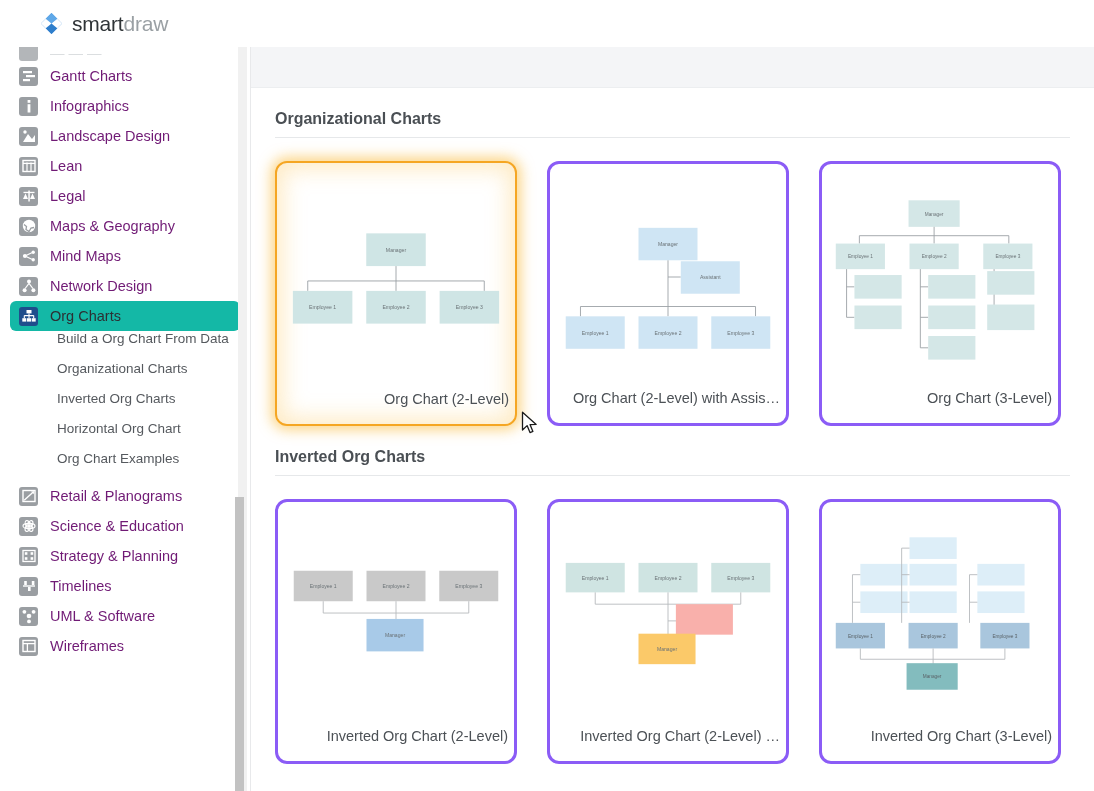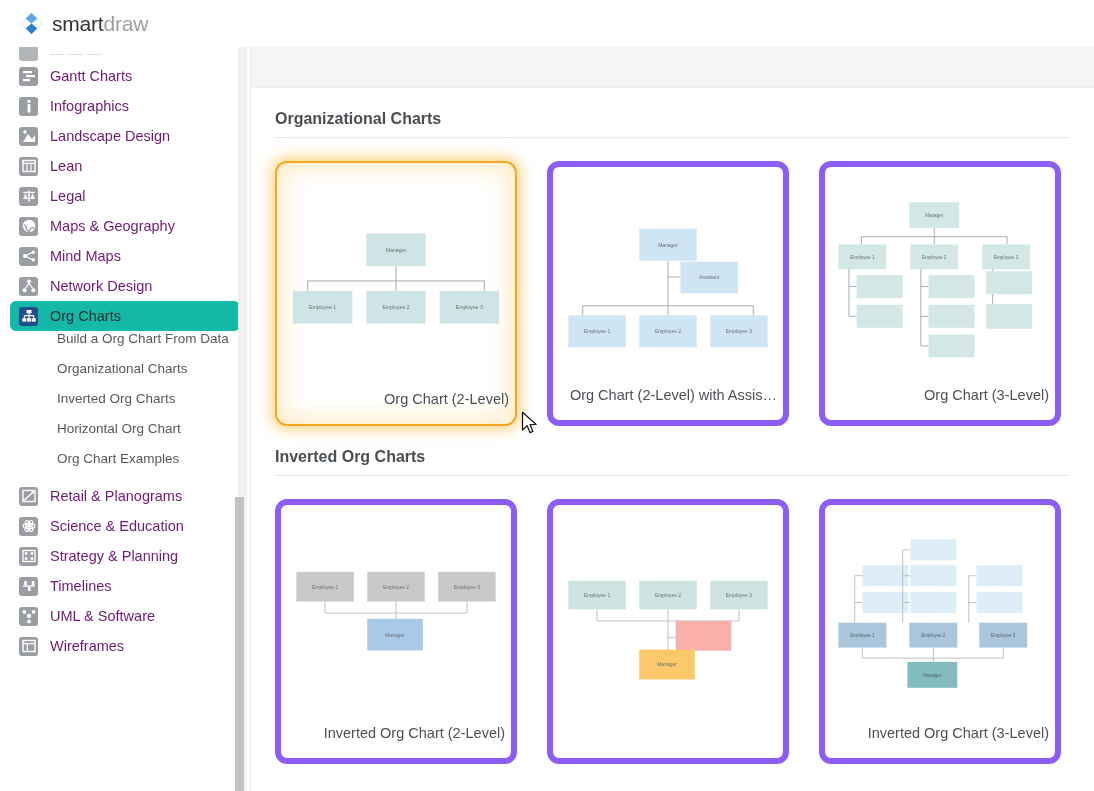--- a/index.html
+++ b/index.html
@@ -9,21 +9,21 @@
     background: #ffffff;
     overflow: hidden;
   }
   .app { position: relative; width: 1094px; height: 791px; display: flex; flex-direction: column; }
 
   
   .logobar {
     height: 47px; min-height: 47px;
     background: #ffffff;
     display: flex; align-items: center;
-    padding-left: 20px;
+    padding-left: 40px;
     position: relative; z-index: 5;
   }
   .logo { display: flex; align-items: center; gap: 9px; }
   .logo-mark { width: 23px; height: 23px; display: block; }
   .logo-text { font-size: 21px; letter-spacing: -0.2px; }
   .logo-text .t1 { color: #2f3437; font-weight: 400; }
   .logo-text .t2 { color: #9aa0a4; font-weight: 400; }
 
   
   .body { flex: 1; display: flex; position: relative; overflow: hidden; background:#f4f5f7; }
@@ -103,21 +103,21 @@
   .grid {
     display: grid;
     grid-template-columns: repeat(3, 242px);
     column-gap: 30px;
     padding-top: 23px;
   }
 
   .card {
     position: relative;
     height: 265px;
-    border: 6px solid #8b5cf6;
+    border: 3px solid #8b5cf6;
     border-radius: 12px;
     background: #ffffff;
     display: flex; flex-direction: column;
     cursor: pointer;
   }
   .card.selected {
     border: 2px solid #f5a623;
     box-shadow: 0 0 13px 4px rgba(250,180,40,.55), inset 0 0 22px 6px rgba(253,205,110,.40);
   }
   .card-thumb { flex: 1; position: relative; }
@@ -468,20 +468,21 @@
                     <line x1="46" y1="89" x2="46" y2="101" stroke="#b5b9bc" stroke-width="0.9"></line>
                     <line x1="120" y1="89" x2="120" y2="137" stroke="#b5b9bc" stroke-width="0.9"></line>
                     <line x1="194" y1="89" x2="194" y2="101" stroke="#b5b9bc" stroke-width="0.9"></line>
                     <line x1="46" y1="101" x2="194" y2="101" stroke="#b5b9bc" stroke-width="0.9"></line>
                     <line x1="120" y1="118" x2="130" y2="118" stroke="#b5b9bc" stroke-width="0.9"></line>
                     <rect x="128" y="101" width="58" height="31" fill="#f9b0ab"></rect>
                     <rect x="90" y="131" width="58" height="31" fill="#fbc969"></rect>
                     <text x="119" y="148.5" text-anchor="middle" font-family="Liberation Sans, sans-serif" font-size="5.2" fill="#6a7276">Manager</text>
                   </svg>
                 </div>
+                <div class="card-label">Inverted Org Chart (2-Level) …</div>
               </div>
               <div class="card">
                 <div class="card-thumb">
                   <svg viewBox="0 0 240 224" preserveAspectRatio="xMidYMid meet">
                     <rect x="89" y="33" width="48" height="22" fill="#ddeef8"></rect>
                     <rect x="39" y="60" width="48" height="22" fill="#ddeef8"></rect>
                     <rect x="89" y="60" width="48" height="22" fill="#ddeef8"></rect>
                     <rect x="158" y="60" width="48" height="22" fill="#ddeef8"></rect>
                     <rect x="39" y="88" width="48" height="22" fill="#ddeef8"></rect>
                     <rect x="89" y="88" width="48" height="22" fill="#ddeef8"></rect>

